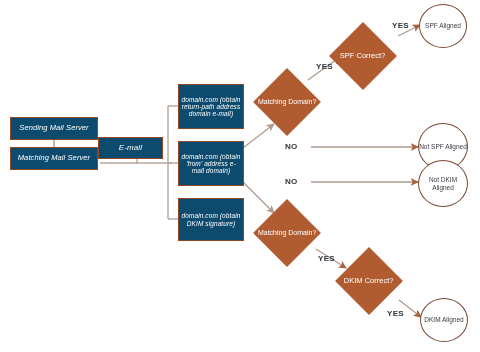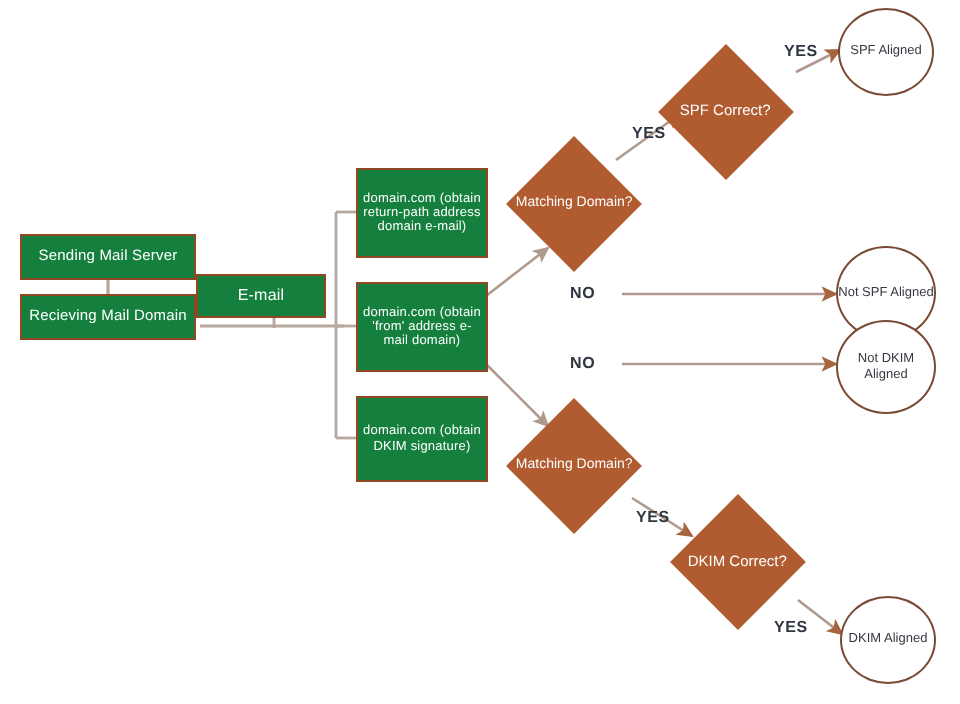--- a/index.html
+++ b/index.html
@@ -21,31 +21,32 @@
     position: absolute;
     left: 0;
     top: 0;
     width: 480px;
     height: 352px;
     pointer-events: none;
   }
   
   .box {
     position: absolute;
-    background: #15803d;
+    background: #0c4a6e;
     border: 1px solid #8f4724;
     color: #ffffff;
     display: flex;
     align-items: center;
     justify-content: center;
     text-align: center;
     line-height: 1.12;
     box-sizing: border-box;
     padding: 1px 2px;
     letter-spacing: 0.1px;
+    font-style: italic;
   }
   
   .diamond {
     position: absolute;
     background: #B05B30;
     transform: rotate(45deg);
     display: flex;
     align-items: center;
     justify-content: center;
     box-sizing: border-box;
@@ -119,21 +120,21 @@
 
     <line x1="311" y1="182" x2="418" y2="182" stroke="#b09a8e" stroke-width="1.3" marker-end="url(#arrowBrown)"></line>
 
     <line x1="316" y1="249" x2="346" y2="268" stroke="#b09a8e" stroke-width="1.3" marker-end="url(#arrowBrown)"></line>
 
     <line x1="399" y1="300" x2="421" y2="317" stroke="#b09a8e" stroke-width="1.3" marker-end="url(#arrowBrown)"></line>
   </svg>
 
   <div class="box" style="left:10px; top:117px; width:88px; height:23px; font-size:7.5px;">Sending Mail Server</div>
 
-  <div class="box" style="left:10px; top:147px; width:88px; height:23px; font-size:7.5px;">Recieving Mail Domain</div>
+  <div class="box" style="left:10px; top:147px; width:88px; height:23px; font-size:7.5px;">Matching Mail Server</div>
 
   <div class="box" style="left:98px; top:137px; width:65px; height:22px; font-size:8px;">E-mail</div>
 
   <div class="box" style="left:178px; top:84px; width:66px; height:45px; font-size:6.5px;">domain.com (obtain return-path address domain e-mail)</div>
 
   <div class="box" style="left:178px; top:141px; width:66px; height:45px; font-size:6.5px;">domain.com (obtain 'from' address e-mail domain)</div>
 
   <div class="box" style="left:178px; top:198px; width:66px; height:43px; font-size:6.5px;">domain.com (obtain DKIM signature)</div>
 
   <div class="diamond" style="left:263px; top:78px; width:48px; height:48px;">

